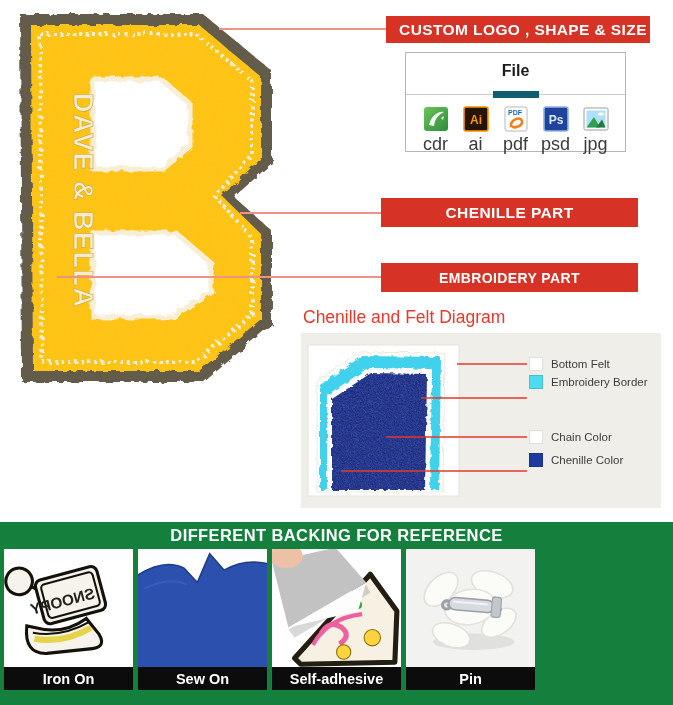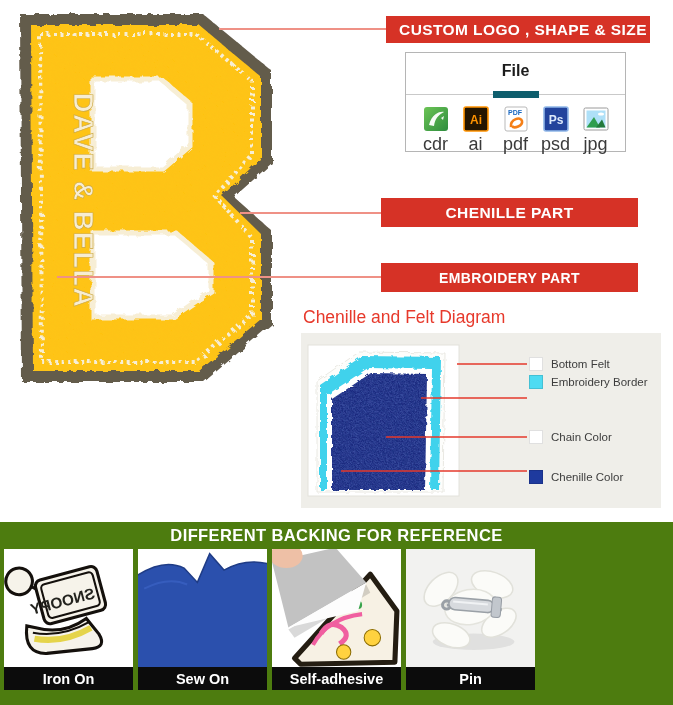--- a/index.html
+++ b/index.html
@@ -30,23 +30,23 @@
   
   #diagram-title{position:absolute;left:303px;top:307px;font-size:17.5px;font-weight:normal;color:#e7392b;}
   #diagram-panel{position:absolute;left:301px;top:333px;width:360px;height:175px;background:#efeee9;}
   #diagram-panel svg.scene{position:absolute;left:0;top:0;}
   .legend-row{position:absolute;display:flex;align-items:center;gap:8px;}
   .legend-row .sw{width:14px;height:14px;border:1px solid rgba(0,0,0,.12);box-sizing:border-box;flex:0 0 auto;}
   .legend-row .lt{font-size:11.5px;color:#3d3d3d;white-space:nowrap;}
   #legend-0{left:228px;top:24px;}
   #legend-1{left:228px;top:42px;}
   #legend-2{left:228px;top:97px;}
-  #legend-3{left:228px;top:137px;}
-  
-  #red-section{position:absolute;left:0;top:522px;width:673px;height:183px;background:#4d7c0f;}
+  #legend-3{left:228px;top:120px;}
+  
+  #red-section{position:absolute;left:0;top:522px;width:673px;height:183px;background:#15803d;}
   #backing-title{position:absolute;left:0;top:4px;width:100%;text-align:center;color:#fff;
                  font-weight:bold;font-size:16.5px;letter-spacing:.4px;}
   #backing-grid{position:absolute;left:4px;top:27px;width:665px;display:grid;
                 grid-template-columns:repeat(5,1fr);gap:5px;}
   .bk-col{display:flex;flex-direction:column;}
   .bk-photo{height:118px;background:#fff;overflow:hidden;}
   .bk-photo svg{width:100%;height:118px;display:block;}
   .bk-bar{height:23px;background:#0c0c0c;color:#fff;font-weight:bold;font-size:14.5px;
           display:flex;align-items:center;justify-content:center;}
   

